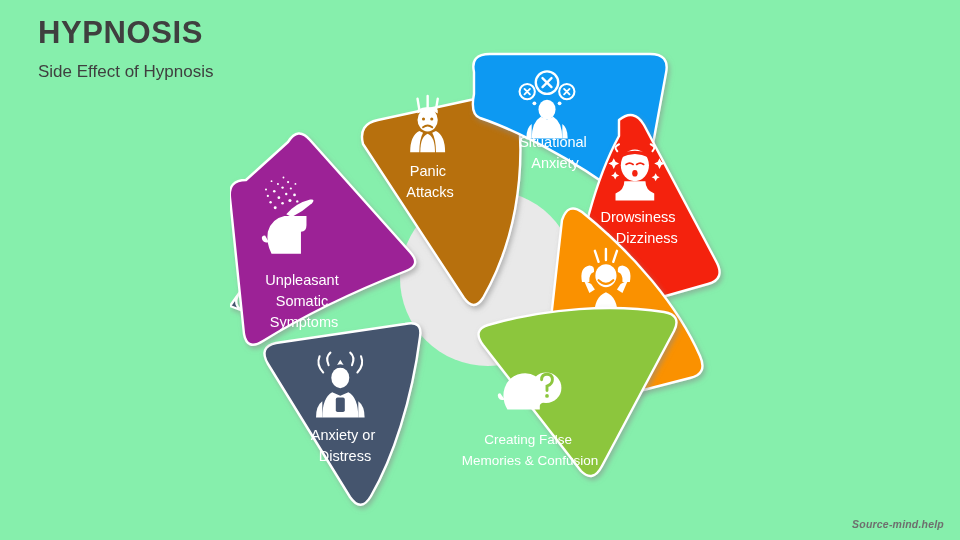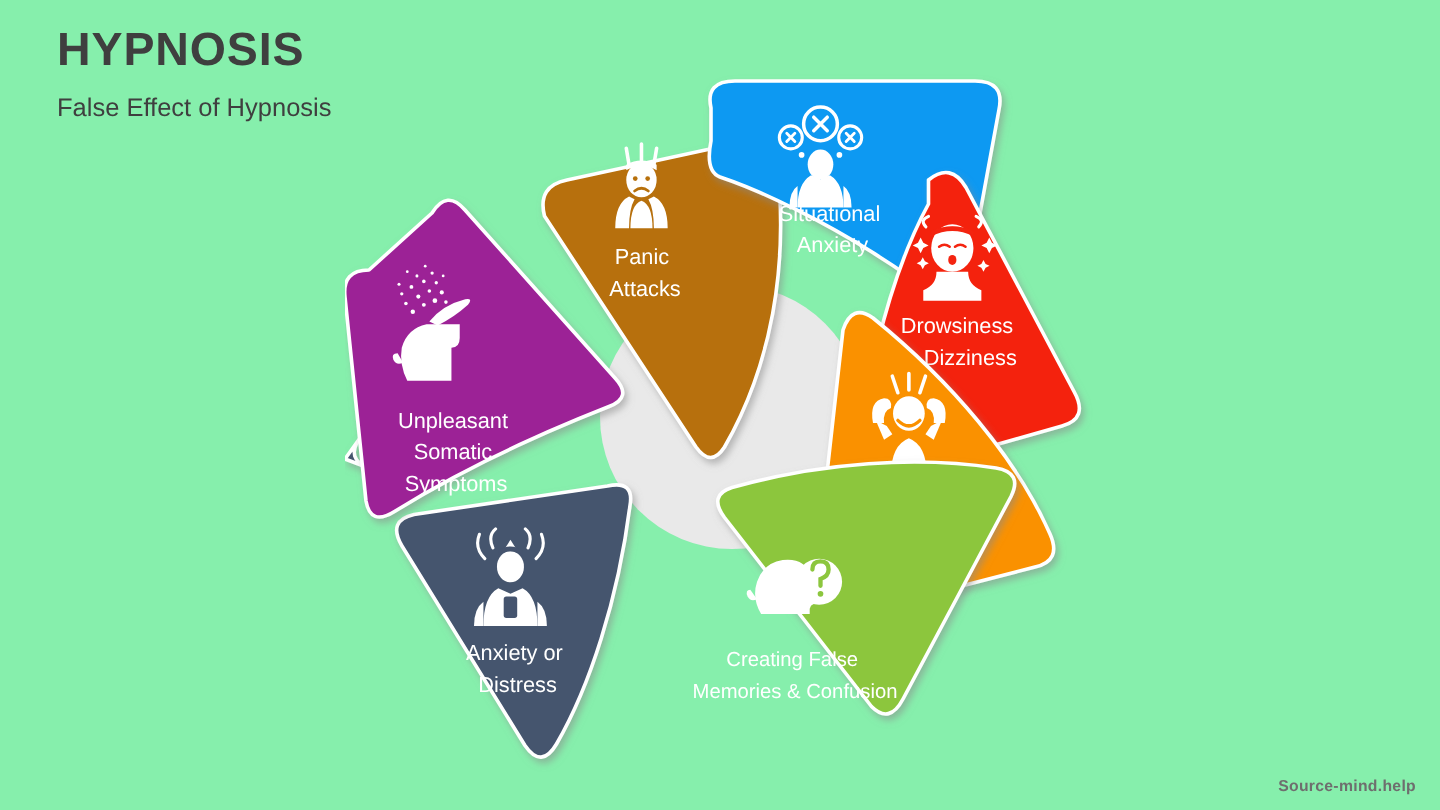--- a/index.html
+++ b/index.html
@@ -46,20 +46,21 @@
     line-height: 1.2;
     white-space: nowrap;
   }
 
   
   #footer {
     position: absolute;
     right: 16px;
     bottom: 10px;
     font-size: 10.5px;
+    font-style: italic;
     font-weight: bold;
     color: #6e6e6e;
     letter-spacing: 0.2px;
   }
 
   
   #diagram {
     position: absolute;
     left: 230px;
     top: 28px;
@@ -95,21 +96,21 @@
     fill: #e9e9e9;
   }
 </style>
 </head>
 <body>
 
 <div id="slide">
 
   <div id="header">
     <h1 id="title">HYPNOSIS</h1>
-    <p id="subtitle">False Effect of Hypnosis</p>
+    <p id="subtitle">Side Effect of Hypnosis</p>
   </div>
 
   <div id="diagram">
     <svg viewBox="0 0 520 505" xmlns="http://www.w3.org/2000/svg">
       <defs>
         <filter id="bladeShadow" x="-20%" y="-20%" width="150%" height="150%">
           <feDropShadow dx="2" dy="3" stdDeviation="2.6" flood-color="#8a8a8a" flood-opacity="0.55"></feDropShadow>
         </filter>
       </defs>
 

